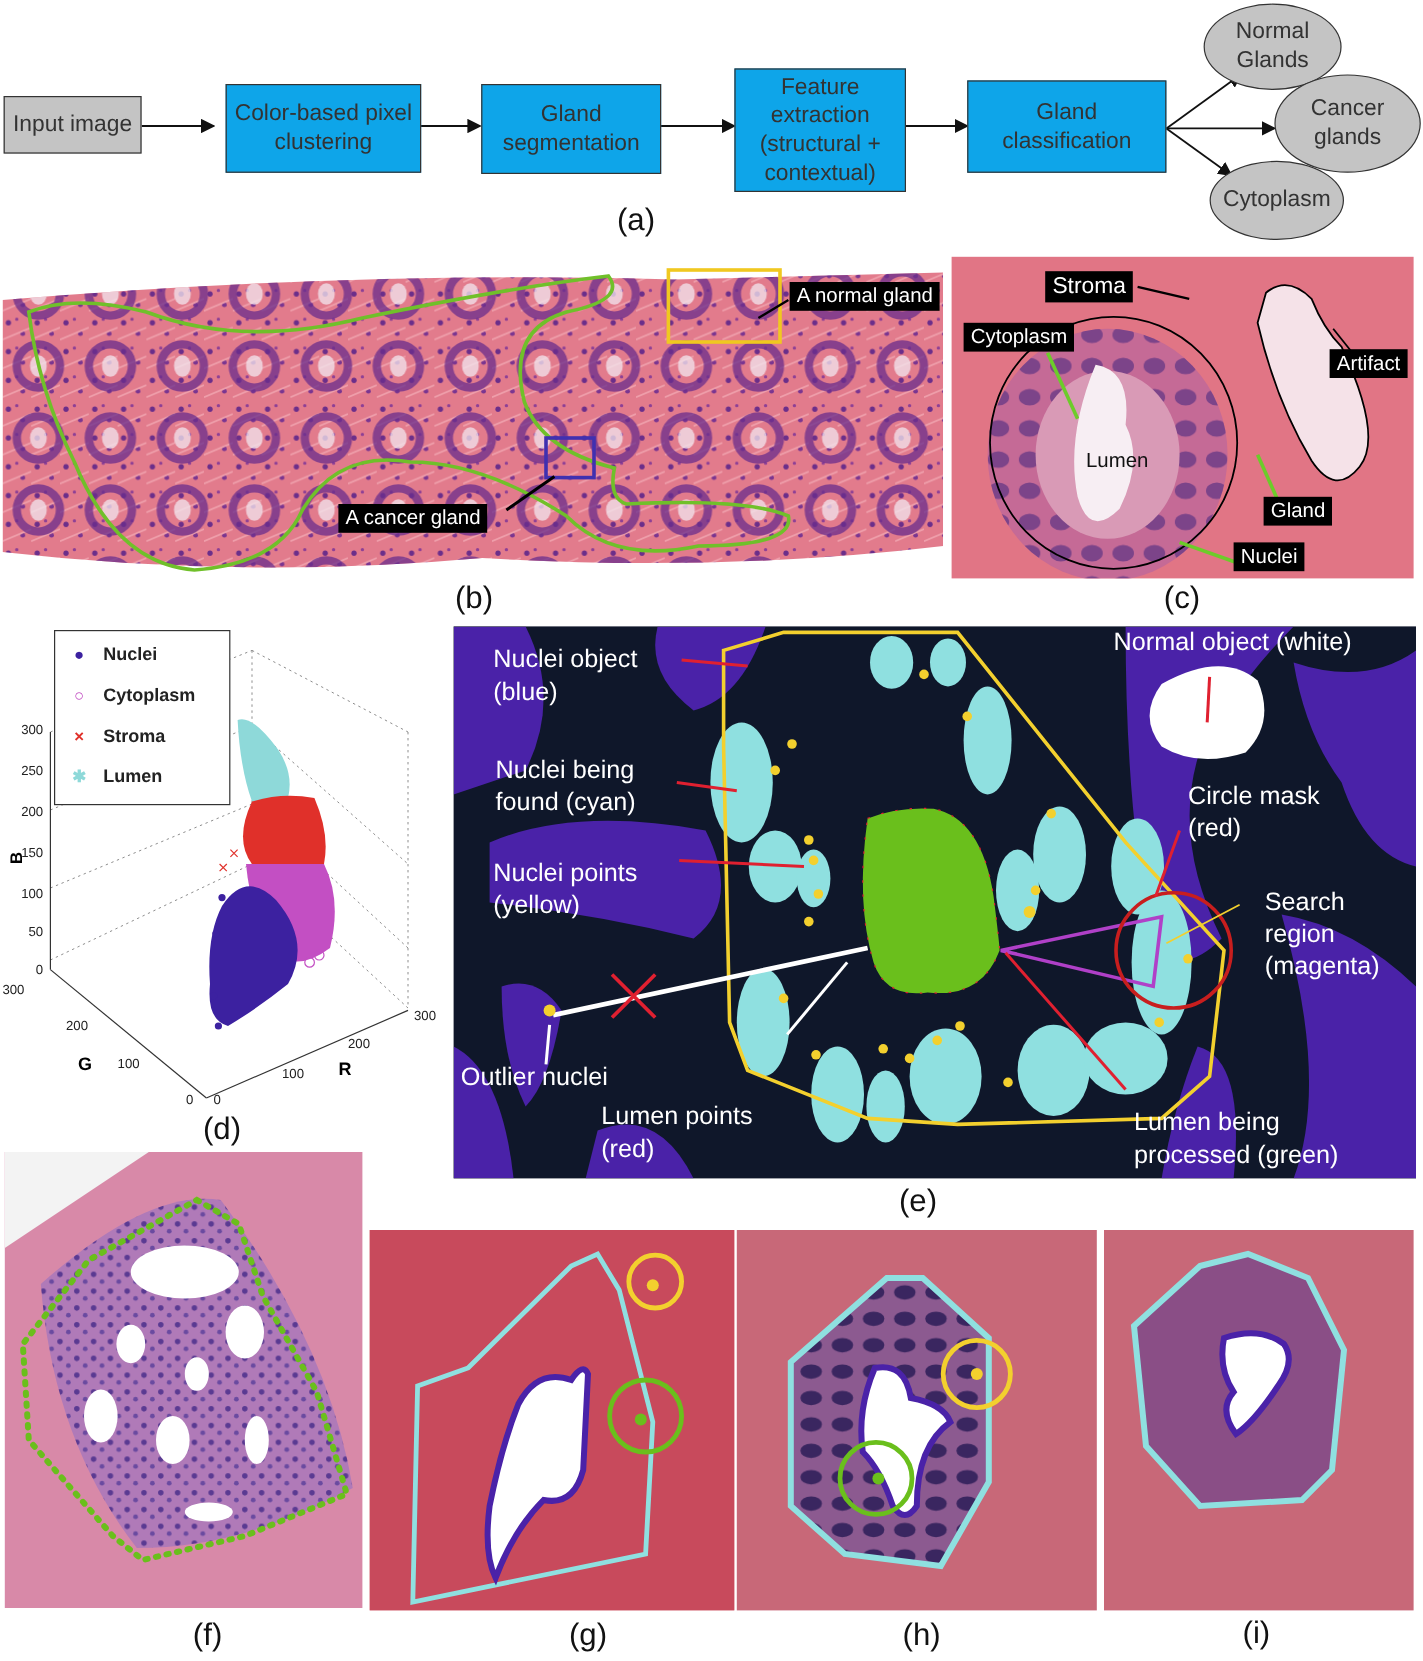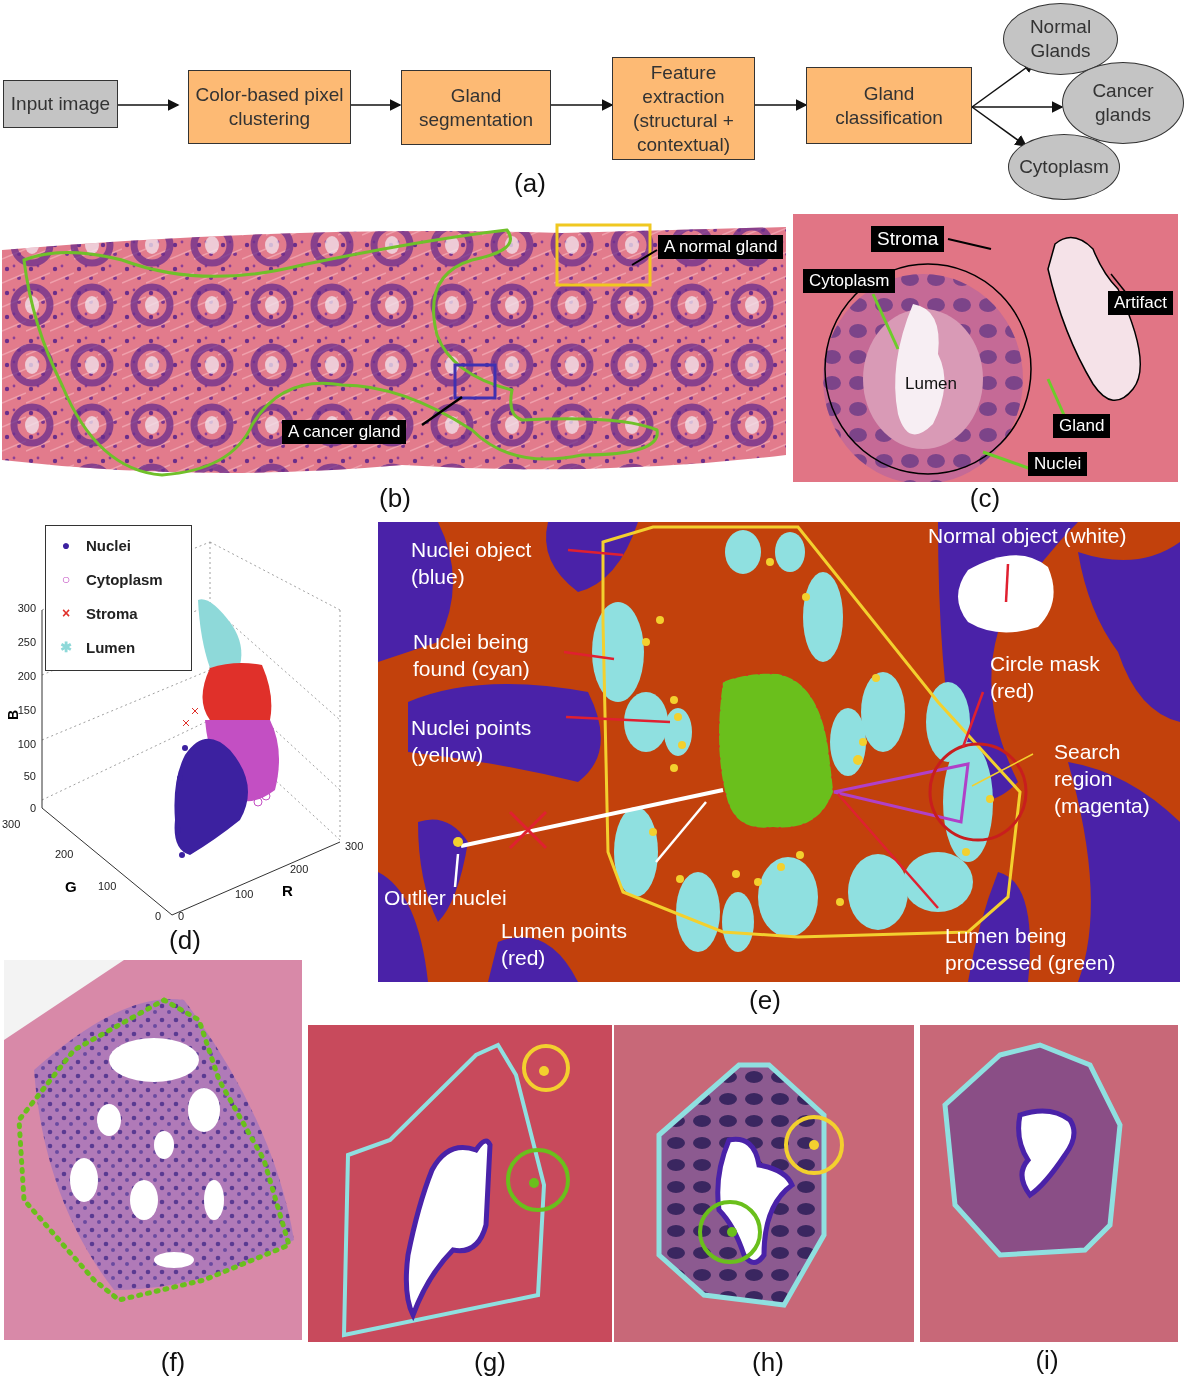--- a/index.html
+++ b/index.html
@@ -1,18 +1,18 @@
 <!DOCTYPE html>
 <html><head>
 <meta charset="utf-8">
 <style>
   html,body{margin:0;padding:0;background:#fff;}
   body{width:1186px;height:1384px;position:relative;overflow:hidden;font-family:"Liberation Sans",sans-serif;color:#222;}
   .abs{position:absolute;}
-  .box{position:absolute;border:1.5px solid #333;background:#fdba74;display:flex;align-items:center;justify-content:center;text-align:center;font-size:19px;line-height:24px;color:#333;box-sizing:border-box;}
+  .box{position:absolute;border:1.5px solid #333;background:#0ea5e9;display:flex;align-items:center;justify-content:center;text-align:center;font-size:19px;line-height:24px;color:#333;box-sizing:border-box;}
   .box.gray{background:#c4c4c4;}
   .ellipse{position:absolute;border:1.5px solid #333;background:#c4c4c4;border-radius:50%;display:flex;align-items:center;justify-content:center;text-align:center;font-size:19px;line-height:24px;color:#333;box-sizing:border-box;}
   .cap{position:absolute;font-size:26px;color:#111;text-align:center;width:60px;}
   .panel{position:absolute;overflow:hidden;}
   .blk{position:absolute;background:#000;color:#fff;font-size:17px;padding:2px 6px;white-space:nowrap;}
   .elab{position:absolute;color:#fff;font-size:21px;line-height:27px;white-space:nowrap;}
   .leg-row{display:flex;align-items:center;height:34px;font-weight:bold;font-size:15px;}
   .leg-mark{width:40px;text-align:center;font-size:14px;}
   svg{display:block;}
 </style>
@@ -176,21 +176,21 @@
         <span>Stroma</span>
       </div>
     <div class="leg-row">
         <span class="leg-mark" style="color:#8ed9d9">✱</span>
         <span>Lumen</span>
       </div>
   </div>
 </div>
 <div class="cap" style="left:155px;top:925px">(d)</div>
 
-<div class="panel" style="left:378px;top:522px;width:802px;height:460px;background:#c2410c">
+<div class="panel" style="left:378px;top:522px;width:802px;height:460px;background:#0f172a">
   <svg width="802" height="460">
     <g fill="#4a22a8">
       <path d="M0,0 L60,0 Q90,60 60,120 L0,140 Z"></path>
         <path d="M170,0 L260,0 Q240,60 200,70 Q160,40 170,0 Z"></path>
       <path d="M30,180 Q100,150 210,170 Q240,230 200,260 Q120,240 30,230 Z"></path>
       <path d="M40,300 Q70,290 90,320 Q80,380 60,400 Q40,360 40,300 Z"></path>
       <path d="M0,350 Q40,370 50,460 L0,460 Z"></path>
         <path d="M120,420 Q170,400 200,460 L110,460 Z"></path>
       <path d="M560,0 L700,0 Q650,50 620,110 Q600,180 640,260 Q600,300 580,250 Q560,150 560,0 Z"></path>
       <path d="M700,30 Q760,50 802,20 L802,200 Q760,190 740,130 Q710,90 700,30 Z"></path>

